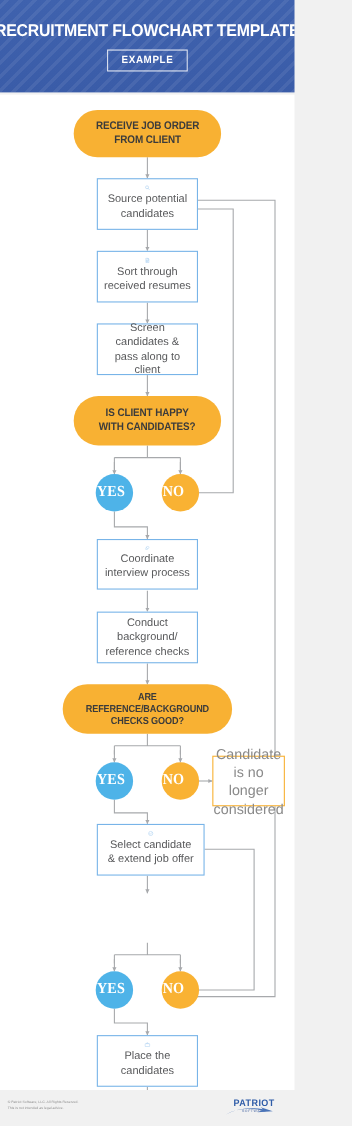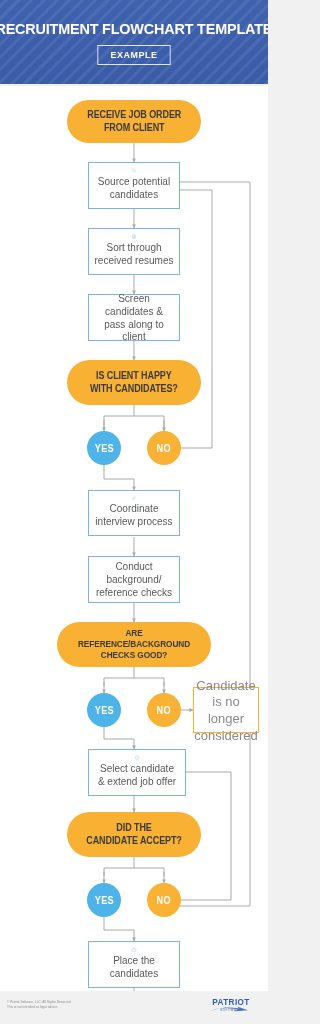--- a/index.html
+++ b/index.html
@@ -113,25 +113,26 @@
   
   .box.reject { border-color: #f8b133; }
   .box.reject .box-label { color: #8a8a8a; font-size: 13px; }
   .box.reject .ico { width: 15px; height: 15px; }
 
   
   .circle {
     border-radius: 50%;
     display: flex;
     align-items: center;
-    justify-content: center;
+    justify-content: flex-start;
     color: #ffffff;
     font-weight: bold;
-    font-size: 10px;
+    font-size: 14px;
     letter-spacing: 0.2px;
+    font-family: Liberation Serif, serif;
   }
   .circle span { transform: scaleX(0.92); }
   .circle.yes { background: #4eb3e8; }
   .circle.no  { background: #f9b233; }
 
   
   .wires { position: absolute; left: 0; top: 0; width: 268px; height: 905px; }
 
   
   .footer {
@@ -346,26 +347,20 @@
       <svg class="ico" viewBox="0 0 24 24" fill="none" stroke="#78b4e8" stroke-width="1.3">
         <circle cx="12" cy="12" r="8.5"></circle>
         <path d="M7.8,12.2 L10.8,15.2 L16.4,8.6" stroke-linecap="round" stroke-linejoin="round"></path>
       </svg>
       <div class="box-label">
         <div>Select candidate</div>
         <div>&amp; extend job offer</div>
       </div>
     </div>
 
-    <div class="node pill" style="left:67px; top:726px; width:134px; height:45px;">
-      <div class="pill-text">
-        <div>DID THE</div>
-        <div>CANDIDATE ACCEPT?</div>
-      </div>
-    </div>
 
     <div class="node circle yes" style="left:87px; top:797px; width:34px; height:34px;">
       <span>YES</span>
     </div>
     <div class="node circle no" style="left:147px; top:797px; width:34px; height:34px;">
       <span>NO</span>
     </div>
 
     <div class="node box" style="left:88px; top:855px; width:92px; height:47px;">
       <svg class="ico" viewBox="0 0 24 24" fill="none" stroke="#78b4e8" stroke-width="1.3">

